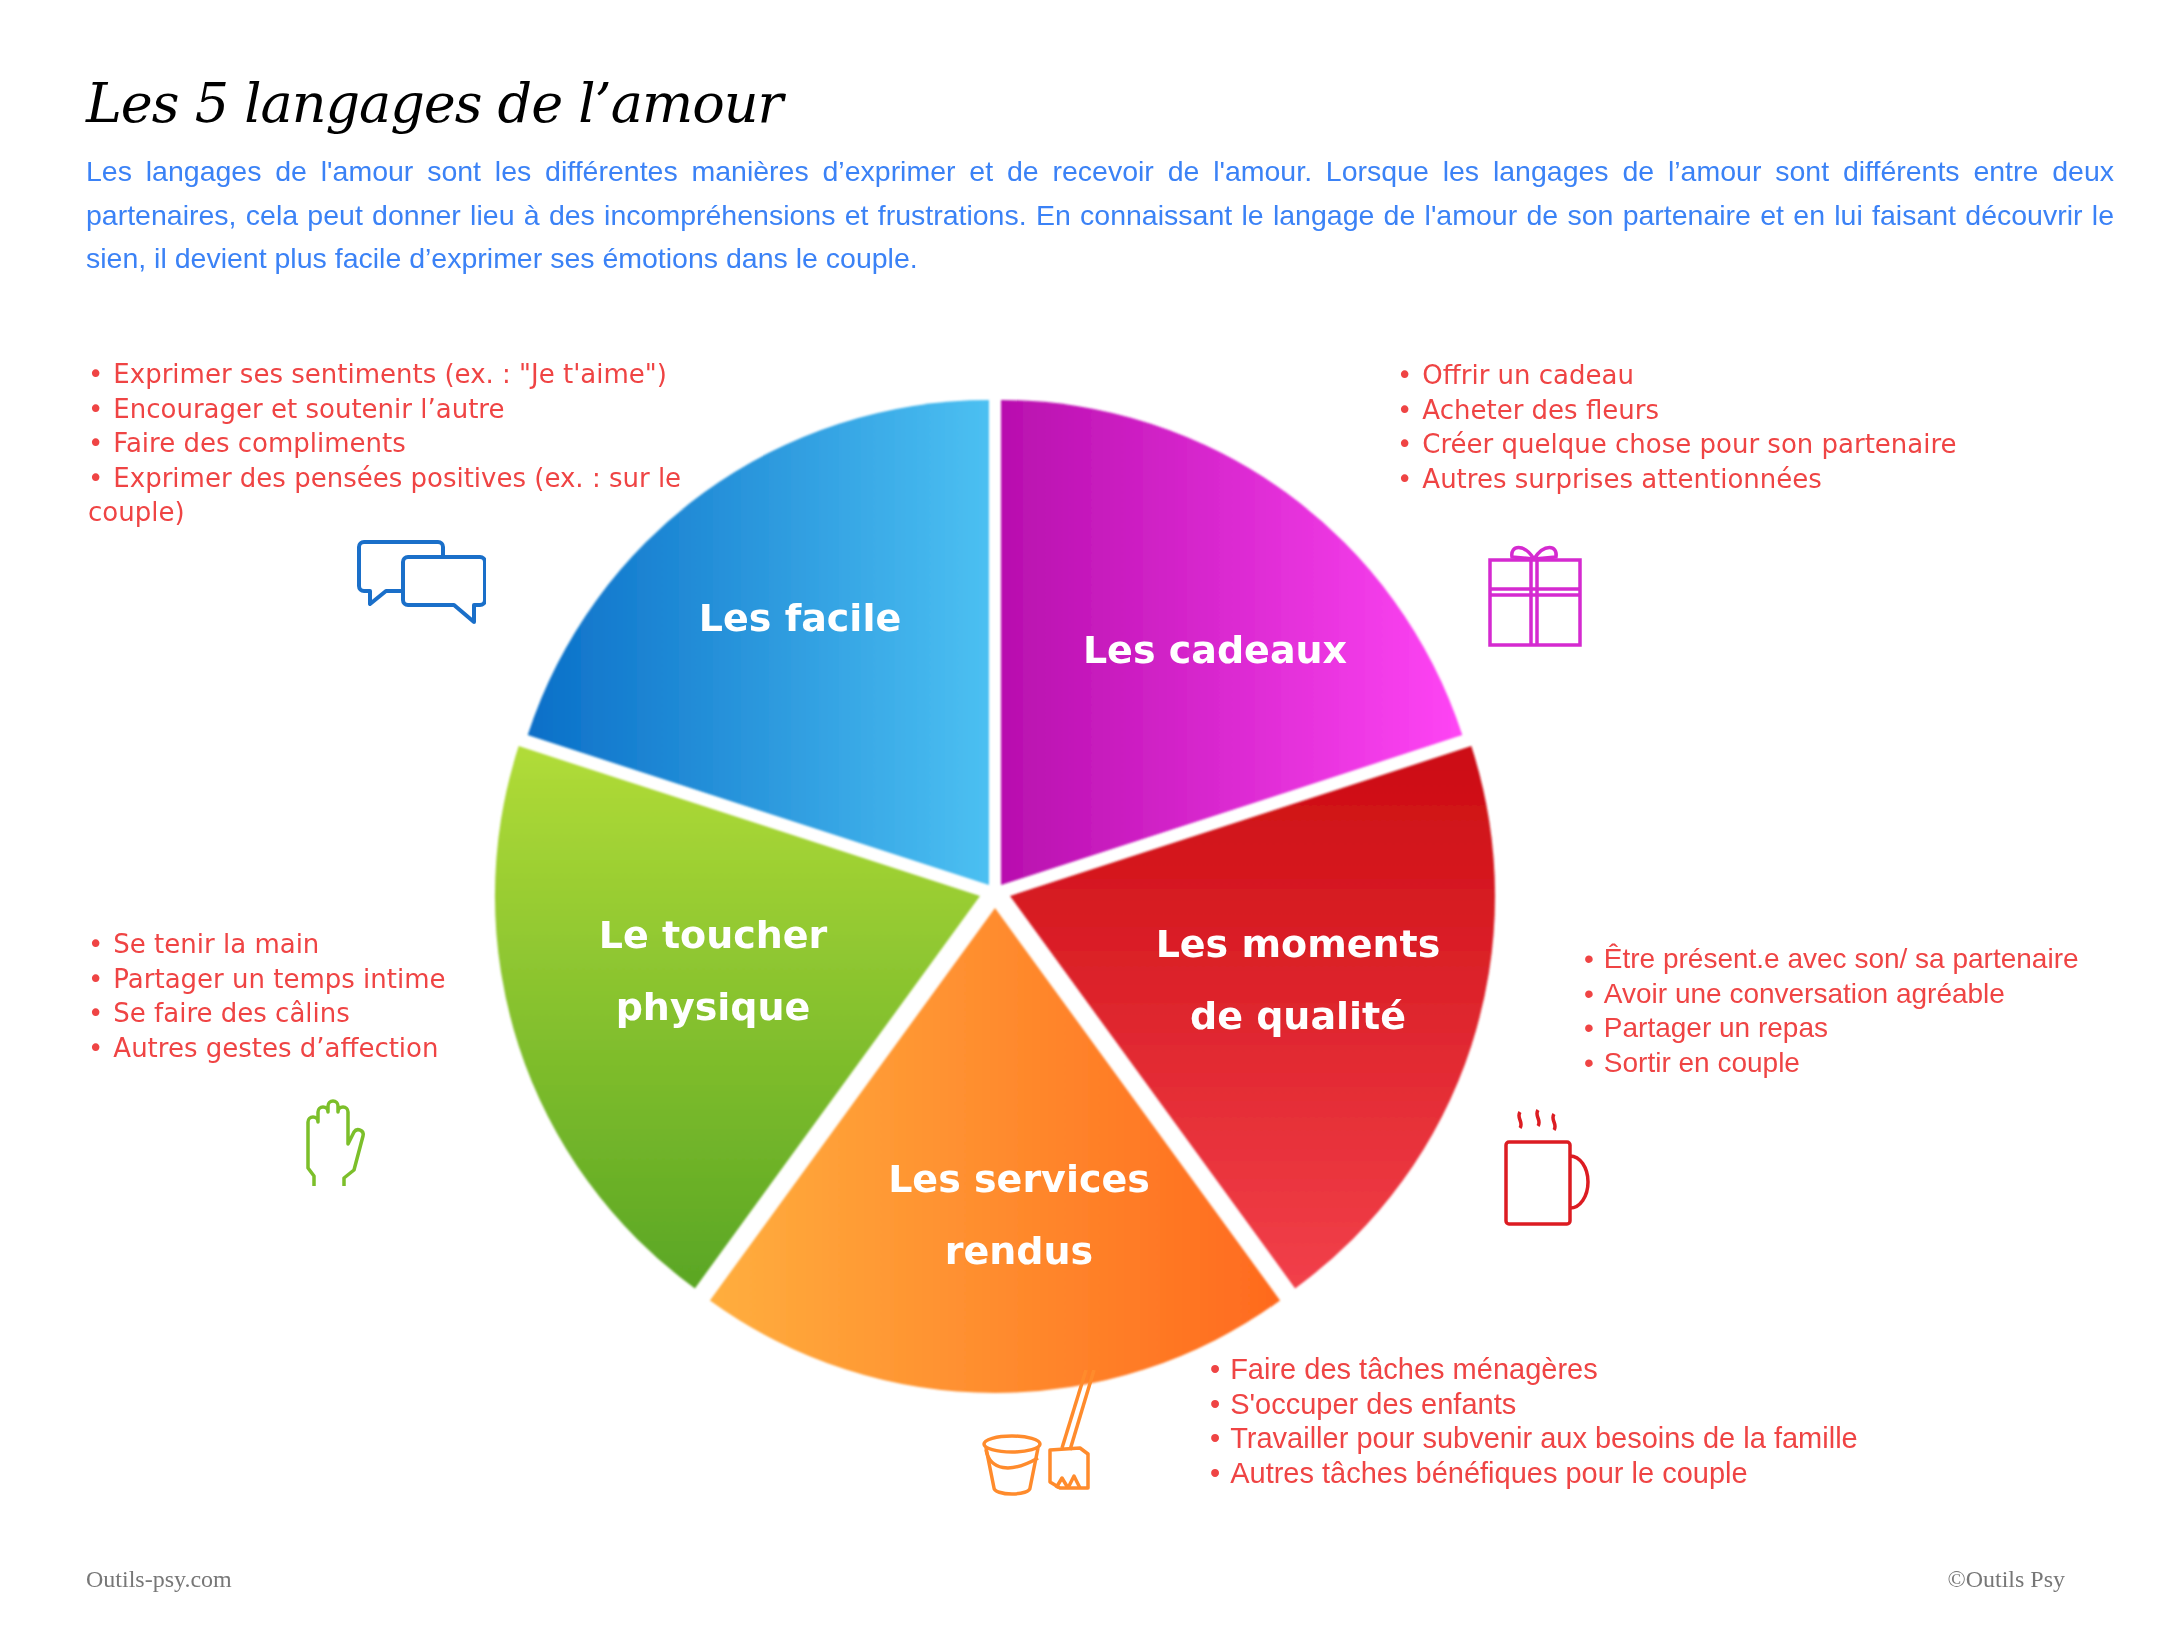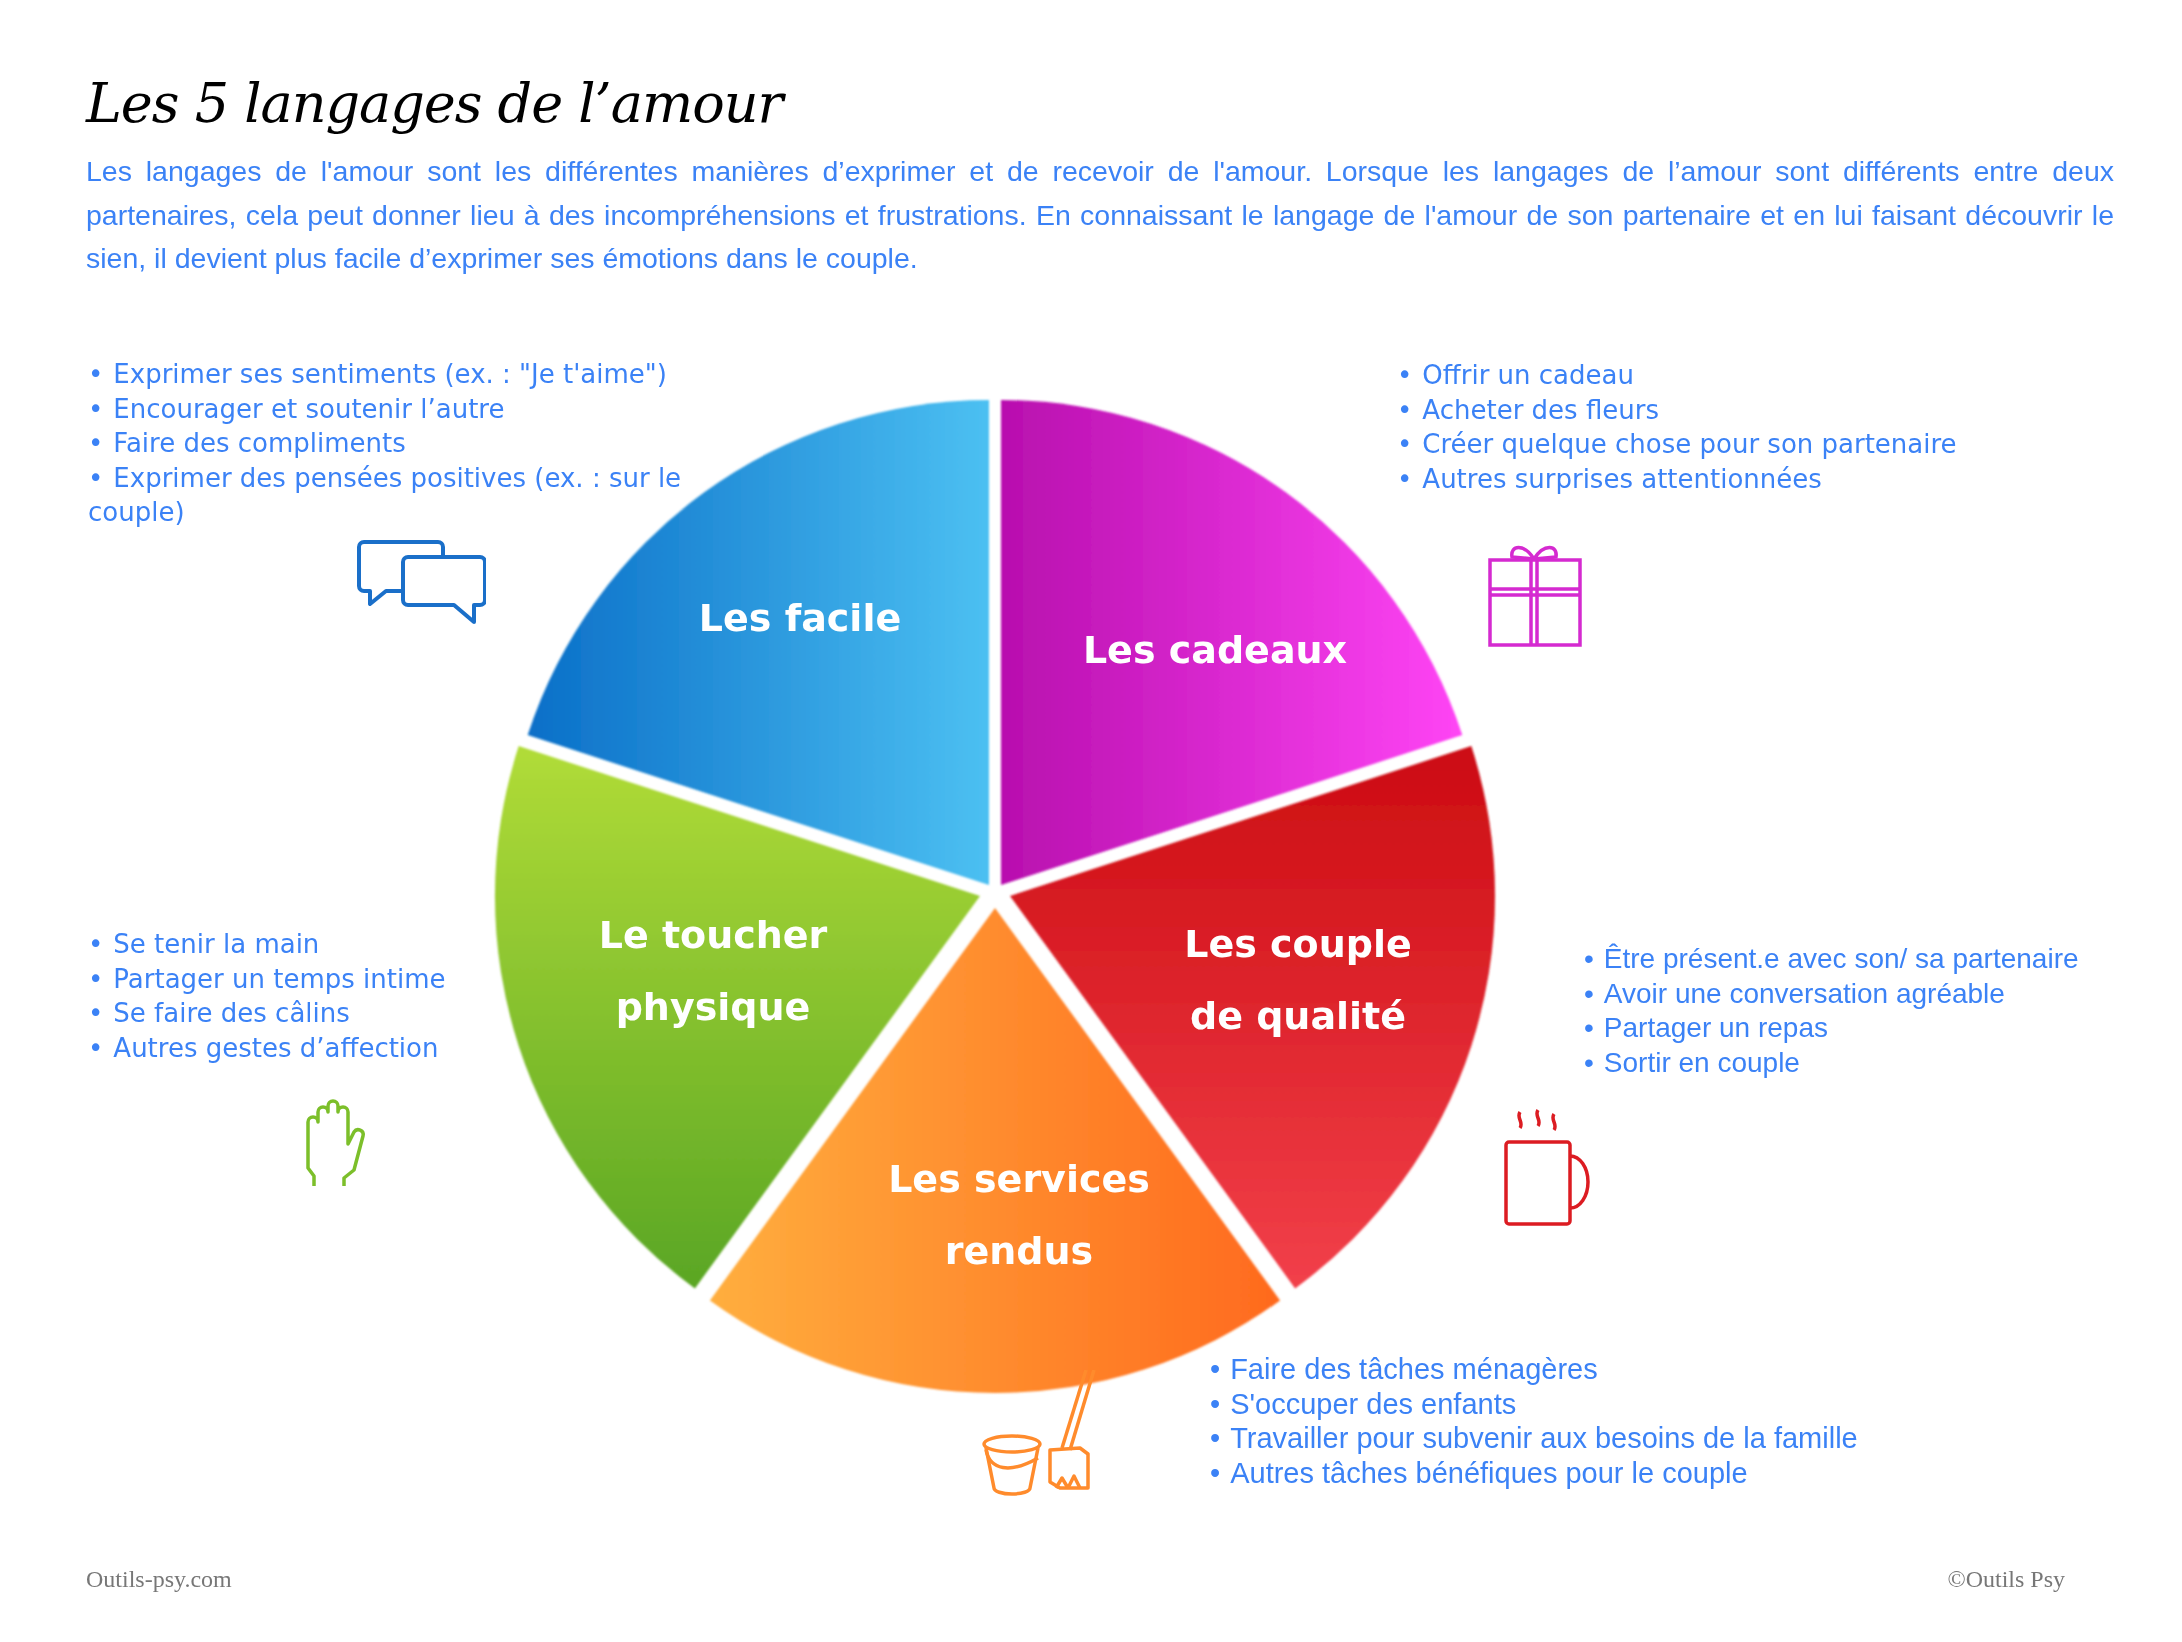--- a/index.html
+++ b/index.html
@@ -2,21 +2,21 @@
 <html><head>
 <meta charset="utf-8">
 <style>
   html, body { margin:0; padding:0; background:#ffffff; }
   body { width:2182px; height:1642px; position:relative; overflow:hidden;
          font-family:"DejaVu Sans", sans-serif; color:#111; }
   .title { position:absolute; left:86px; top:72px; font-family:"DejaVu Serif", serif;
            font-style:italic; font-size:54px; letter-spacing:-1px; color:#000; margin:0; font-weight:normal; }
   .intro { position:absolute; left:86px; top:150px; width:2028px; font-size:28.5px; line-height:43.5px;
            text-align:justify; color:#3b82f6; margin:0; font-family:"Liberation Sans", sans-serif; }
-  .list { position:absolute; margin:0; padding:0; list-style:none; font-size:26px; line-height:34.5px; color:#3b82f6;
+  .list { position:absolute; margin:0; padding:0; list-style:none; font-size:26px; line-height:34.5px; color:#ef4444;
           font-family:"DejaVu Sans", sans-serif; }
   .list li { white-space:nowrap; }
   .list li::before { content:"\2022"; margin-right:10px; }
   .list.wrap li { white-space:normal; }
   #list-paroles { left:88px; top:357px; width:630px; }
   #list-cadeaux { left:1397px; top:358px; }
   #list-toucher { left:88px; top:927px; }
   #list-moments { left:1584px; top:942px; font-family:"Liberation Sans", sans-serif; font-size:28px; }
   #list-services { left:1210px; top:1352px; font-family:"Liberation Sans", sans-serif; font-size:29px; }
   .pie { position:absolute; left:0; top:0; }
@@ -72,21 +72,21 @@
   </g>
 </svg>
 
 <div class="seg-label" style="left:800px; top:582px;">
   <div>Les facile</div>
 </div>
 <div class="seg-label" style="left:1215px; top:614px;">
   <div>Les cadeaux</div>
 </div>
 <div class="seg-label" style="left:1298px; top:908px;">
-  <div>Les couple</div>
+  <div>Les moments</div>
   <div>de qualité</div>
 </div>
 <div class="seg-label" style="left:1019px; top:1143px;">
   <div>Les services</div>
   <div>rendus</div>
 </div>
 <div class="seg-label" style="left:713px; top:899px;">
   <div>Le toucher</div>
   <div>physique</div>
 </div>

